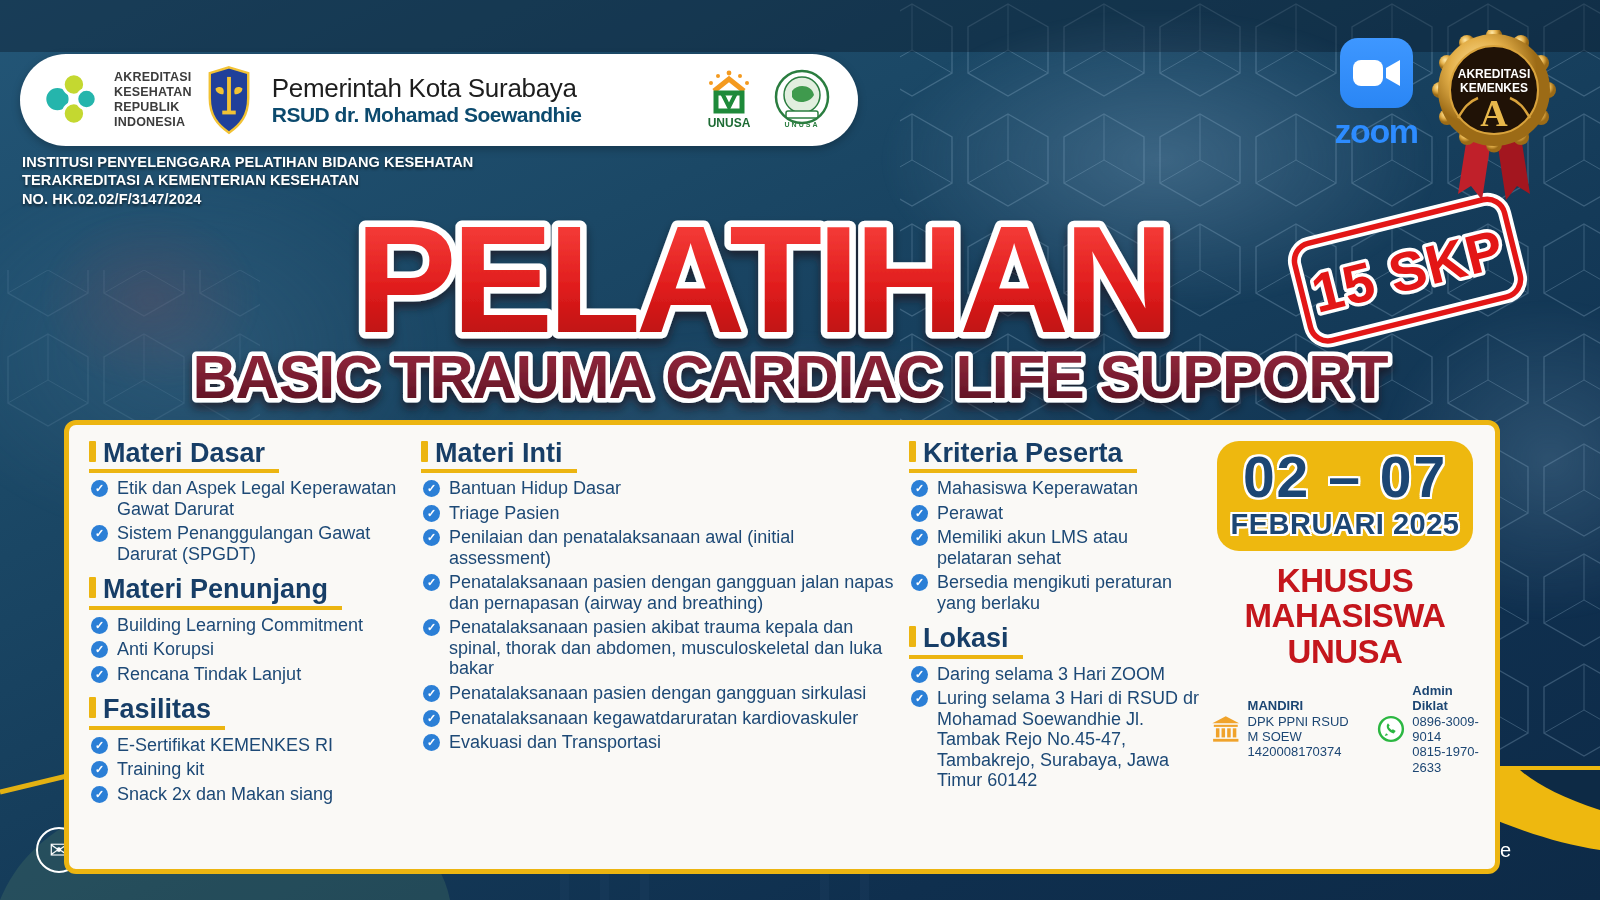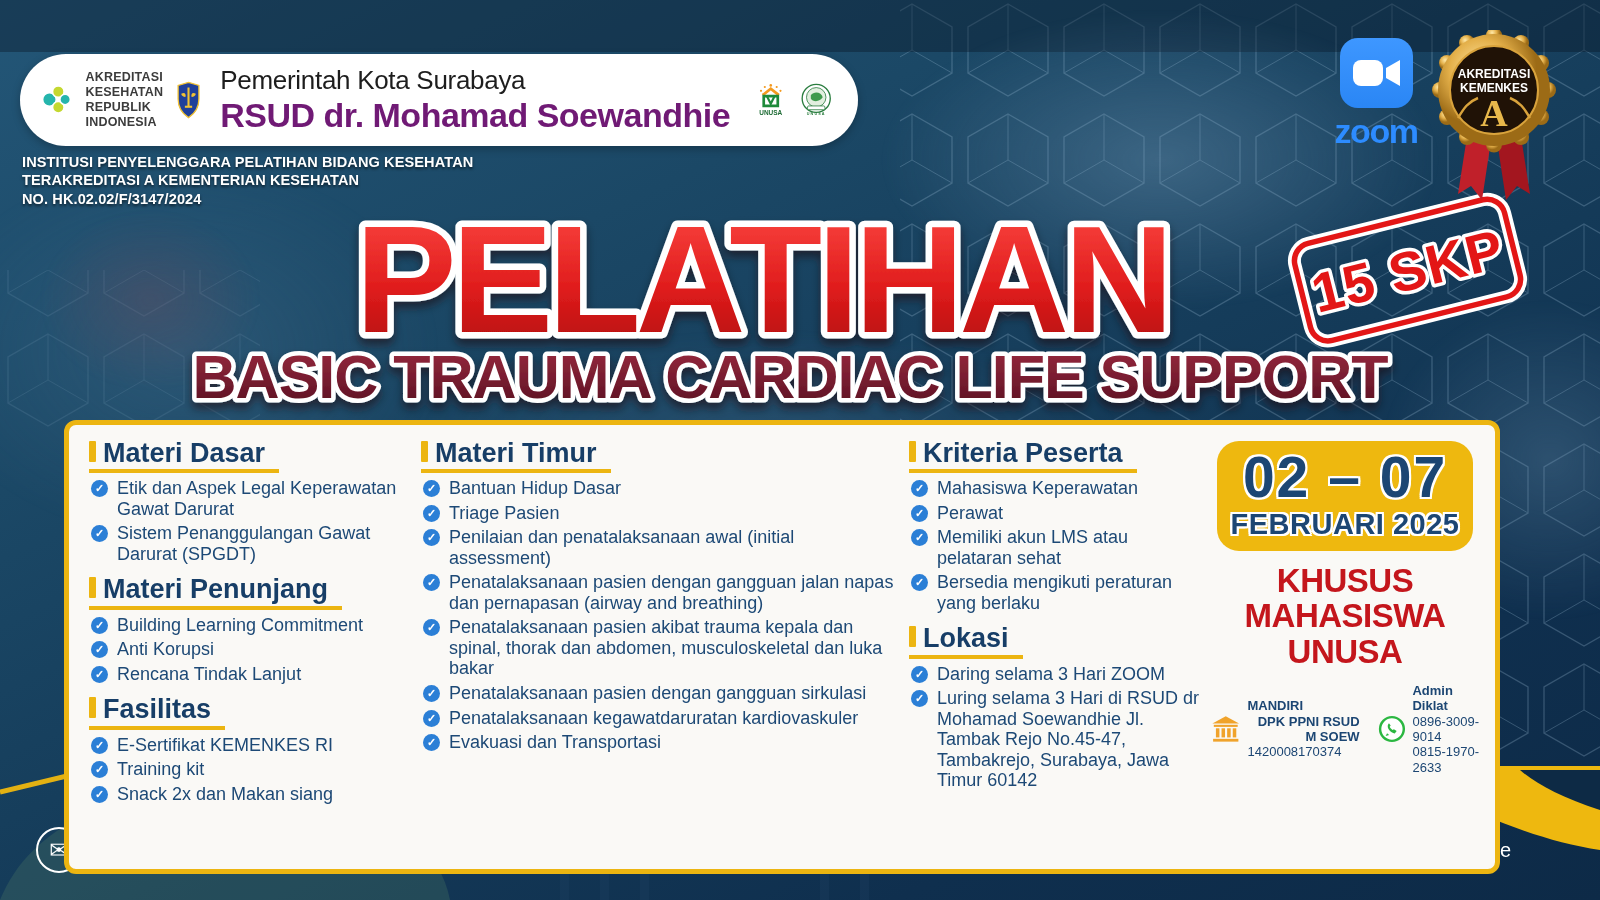--- a/index.html
+++ b/index.html
@@ -15,21 +15,21 @@
   .b4{left:40px;top:210px;width:220px;height:180px;background:radial-gradient(closest-side,rgba(150,70,80,.22),rgba(150,70,80,0));}
   .b5{left:420px;top:330px;width:700px;height:200px;background:radial-gradient(closest-side,rgba(90,130,160,.22),rgba(90,130,160,0));}
   .topshade{position:absolute;left:0;top:0;width:1600px;height:52px;background:rgba(8,22,38,.38);}
 
   
   .pill{position:absolute;left:20px;top:54px;width:838px;height:92px;background:#fff;border-radius:46px;
     z-index:6;display:flex;align-items:center;padding:0 26px 0 20px;gap:12px;box-shadow:0 3px 8px rgba(0,0,0,.25);}
   .kemtext{font-size:12.5px;font-weight:bold;color:#3c3c3c;line-height:1.2;letter-spacing:.2px;}
   .govtext{margin-left:6px;line-height:1.12;white-space:nowrap;}
   .gov1{font-size:26px;color:#1d1d1d;font-weight:400;letter-spacing:-.3px;}
-  .gov2{font-size:34px;color:#701a75;font-weight:800;letter-spacing:-.5px;}
+  .gov2{font-size:21px;color:#0c4a6e;font-weight:800;letter-spacing:-.5px;}
   .pillspacer{flex:1;}
 
   .accred{position:absolute;left:22px;top:153px;z-index:6;color:#fff;font-weight:800;font-size:15px;
     line-height:1.22;letter-spacing:.1px;text-shadow:0 2px 3px rgba(0,0,0,.6);transform:scaleX(.97);transform-origin:left;}
 
   
   .zoombox{position:absolute;left:1340px;top:38px;width:73px;height:70px;border-radius:18px;z-index:6;
     background:linear-gradient(180deg,#3e97ff,#2a86f5);display:flex;align-items:center;justify-content:center;}
   .zoomword{position:absolute;left:1316px;top:112px;width:120px;text-align:center;z-index:6;
     color:#2D8CFF;font-size:34px;font-weight:bold;letter-spacing:-1.5px;}
@@ -63,21 +63,21 @@
   .datebox{margin:4px 6px 0 6px;background:#eeb80f;border-radius:22px;text-align:center;padding:8px 4px 10px 4px;}
   .daterange{font-size:57px;font-weight:800;color:#1c4673;letter-spacing:2px;line-height:1.0;
     text-shadow:-2px -2px 0 #fff,2px -2px 0 #fff,-2px 2px 0 #fff,2px 2px 0 #fff,0 2px 0 #fff,0 -2px 0 #fff,2px 0 0 #fff,-2px 0 0 #fff;}
   .datemonth{font-size:29px;font-weight:800;color:#1c4673;letter-spacing:.5px;margin-top:2px;
     text-shadow:-2px -2px 0 #fff,2px -2px 0 #fff,-2px 2px 0 #fff,2px 2px 0 #fff,0 2px 0 #fff,0 -2px 0 #fff,2px 0 0 #fff,-2px 0 0 #fff;}
   .khusus{margin-top:12px;text-align:center;color:#c4161c;font-weight:800;font-size:33px;line-height:1.07;letter-spacing:-.5px;}
   .payrow{display:flex;justify-content:center;gap:18px;margin-top:14px;align-items:center;}
   .paygroup{display:flex;gap:7px;align-items:center;}
   .paytext{color:#1c4673;line-height:1.18;}
   .payname{font-size:13px;font-weight:800;}
-  .payline{font-size:13px;font-weight:700;text-align:right;}
+  .payline{font-size:13px;font-weight:400;}
   .paynum{font-size:13px;font-weight:400;}
 
   
   .footer{position:absolute;left:0;top:800px;width:1600px;height:100px;z-index:5;color:#fff;}
   .fgroup{position:absolute;top:0;height:100px;display:flex;align-items:center;gap:12px;}
   .fg1{left:36px;} .fg2{left:468px;} .fg3{left:905px;} .fg4{left:1290px;}
   .fic{width:46px;height:46px;border:2.5px solid #fff;border-radius:50%;display:flex;align-items:center;justify-content:center;
       font-size:23px;line-height:1;}
   .flabel{font-size:20px;font-weight:500;letter-spacing:-.2px;white-space:nowrap;}
 
@@ -277,21 +277,21 @@
             <span class="chk">✓</span>
             <span>Training kit</span>
           </div>
         <div class="li">
             <span class="chk">✓</span>
             <span>Snack 2x dan Makan siang</span>
           </div>
       </div>
 
       <div class="col c2">
-        <div class="h"><span class="hbar"></span><span>Materi Timur</span></div>
+        <div class="h"><span class="hbar"></span><span>Materi Inti</span></div>
         <div class="li">
             <span class="chk">✓</span>
             <span>Bantuan Hidup Dasar</span>
           </div>
         <div class="li">
             <span class="chk">✓</span>
             <span>Triage Pasien</span>
           </div>
         <div class="li">
             <span class="chk">✓</span>

